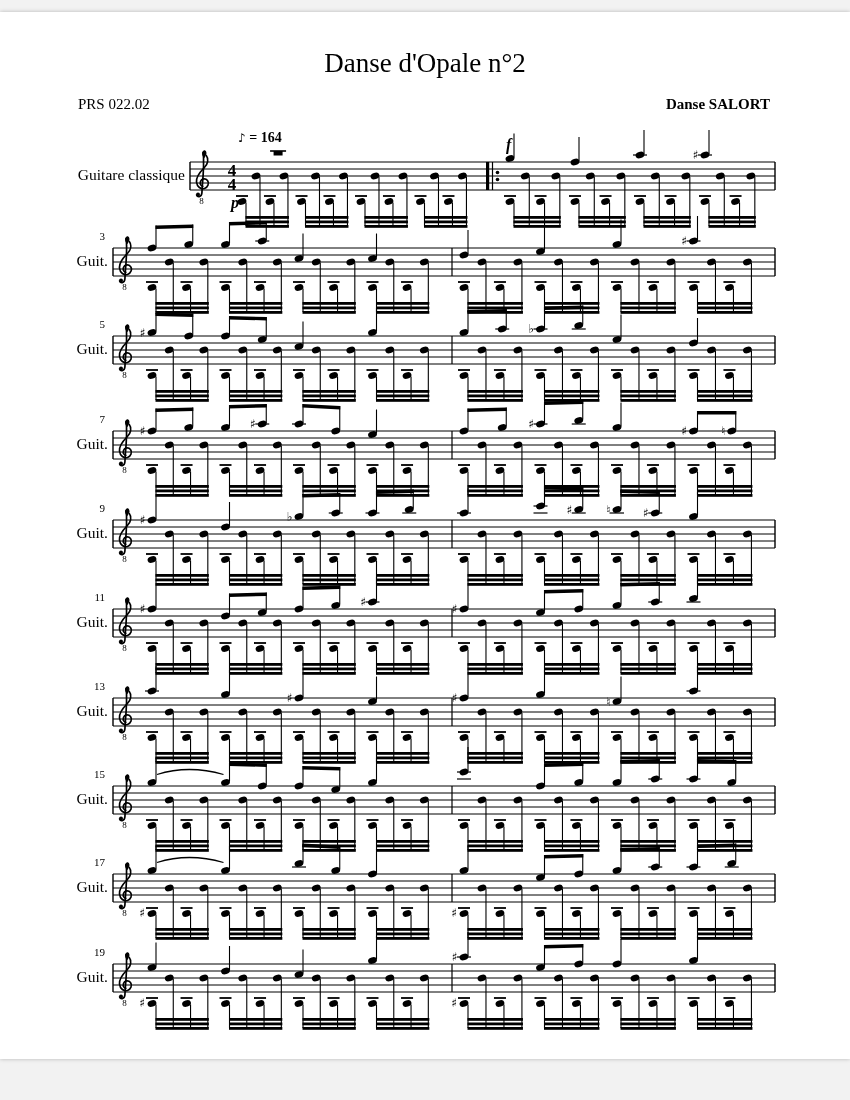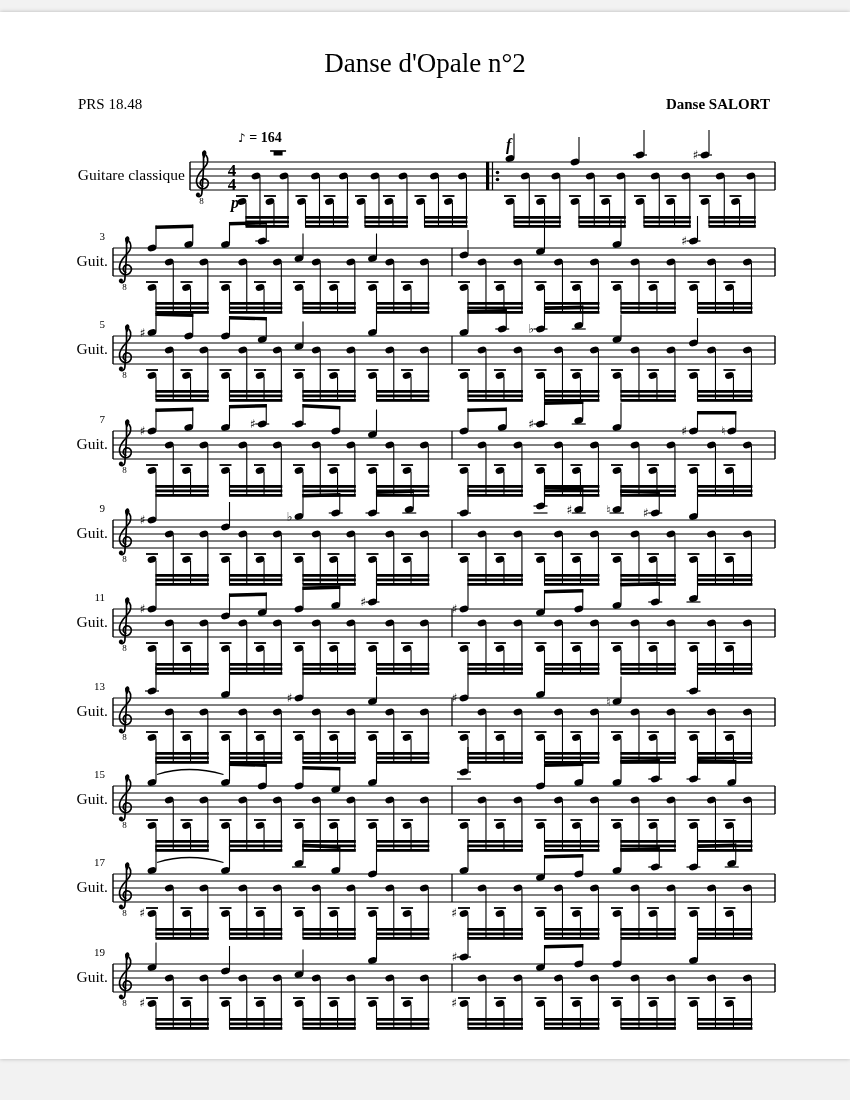--- a/index.html
+++ b/index.html
@@ -10,21 +10,21 @@
   #composer{position:absolute;top:84px;right:80px;font-size:15px;font-weight:bold;}
   .sys{position:absolute;left:0;width:850px;height:112px;}
   svg text{font-family:"Liberation Serif",serif;}
   .acc{font-family:"DejaVu Sans",sans-serif;}
 </style>
 </head>
 <body>
 
 <div id="page">
   <div id="title">Danse d'Opale n°2</div>
-  <div id="catalog">PRS 18.48</div>
+  <div id="catalog">PRS 022.02</div>
   <div id="composer">Danse SALORT</div>
   <div id="score">
       <div class="sys" style="top: 106px;"><svg width="850" height="112">
           <line x1="190" y1="44" x2="775" y2="44" stroke="#000" stroke-width="1"></line>
           <line x1="190" y1="51" x2="775" y2="51" stroke="#000" stroke-width="1"></line>
           <line x1="190" y1="58" x2="775" y2="58" stroke="#000" stroke-width="1"></line>
           <line x1="190" y1="65" x2="775" y2="65" stroke="#000" stroke-width="1"></line>
           <line x1="190" y1="72" x2="775" y2="72" stroke="#000" stroke-width="1"></line>
           <line x1="190" y1="44" x2="190" y2="72" stroke="#000" stroke-width="1.4"></line>
           <line x1="775" y1="44" x2="775" y2="72" stroke="#000" stroke-width="1.4"></line>

